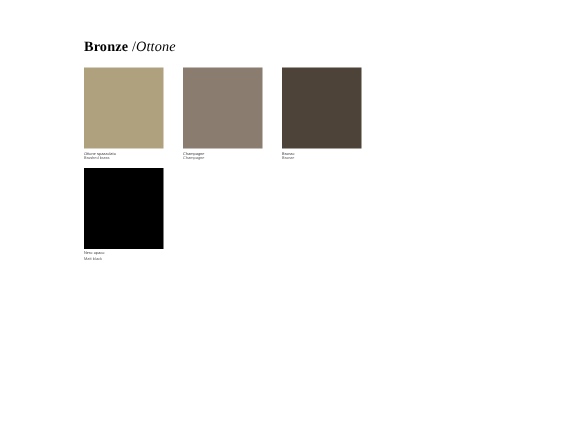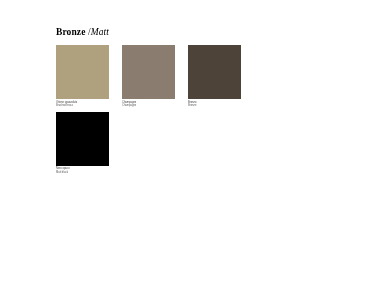--- a/index.html
+++ b/index.html
@@ -91,21 +91,21 @@
   .swatch-label.label-en {
     color: #5a5a5a;
   }
 </style>
 </head>
 <body>
 
 <div class="page">
 
   <div class="page-title">
-    <span class="t-it">Bronze</span><span class="t-sep"> /</span><span class="t-en">Matt</span>
+    <span class="t-it">Bronze</span><span class="t-sep"> /</span><span class="t-en">Ottone</span>
   </div>
 
   <div class="swatch-grid">
 
     <div class="swatch-row">
 
       <div class="swatch-cell">
         <span class="swatch-chip" style="background-color:#b0a17e;"></span>
         <div class="swatch-labels">
           <div class="swatch-label label-it">Ottone spazzolato</div>

